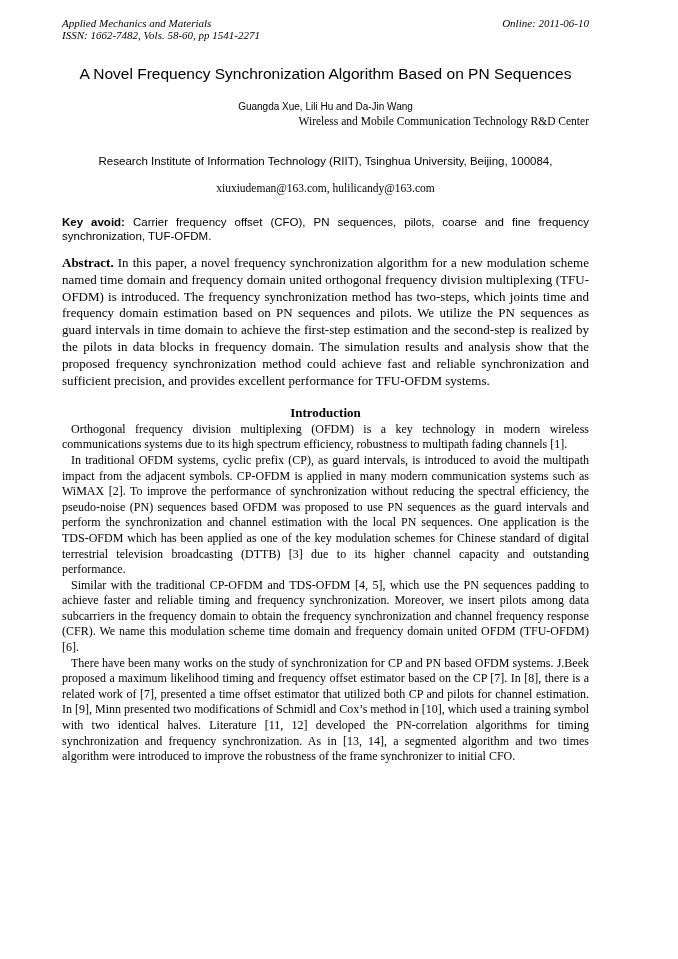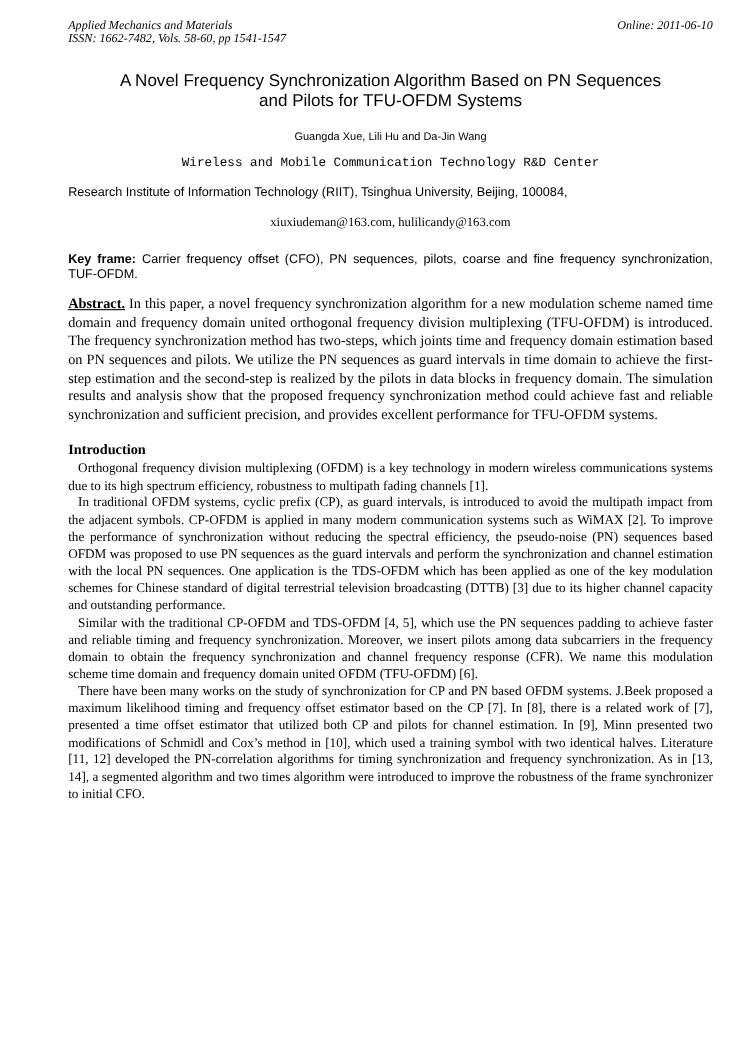--- a/index.html
+++ b/index.html
@@ -7,21 +7,21 @@
     padding: 0;
     background: #ffffff;
   }
   .page {
     position: relative;
     width: 678px;
     height: 959px;
     box-sizing: border-box;
     background: #ffffff;
     color: #000000;
-    padding: 17px 30px 0 62px;
+    padding: 17px 89px 0 62px;
     overflow: hidden;
   }
   
   .header-row {
     display: flex;
     justify-content: space-between;
     align-items: flex-start;
     font-family: "Liberation Serif", serif;
     font-style: italic;
     font-size: 11px;
@@ -42,28 +42,29 @@
 
   
   .authors {
     margin-top: 18px;
     text-align: center;
     font-family: "Liberation Sans", sans-serif;
     font-size: 10px;
     line-height: 1.1;
   }
   .affil-center {
-    margin-top: 12px;
-    text-align: center;
-    font-family: Liberation Mono, monospace;
+    margin-top: 2px;
+    text-align: right;
+    font-family: Liberation Serif, serif;
     font-size: 11.5px;
     line-height: 1.25;
   }
   .affil-institute {
-    margin-top: 11px;
+    margin-top: 26px;
+    text-align: center;
     font-family: "Liberation Sans", sans-serif;
     font-size: 11.5px;
     line-height: 1.3;
   }
   .emails {
     margin-top: 13px;
     text-align: center;
     font-family: Liberation Serif, serif;
     font-size: 11.5px;
   }
@@ -79,68 +80,68 @@
   .keywords b { font-weight: bold; }
 
   
   .abstract {
     margin-top: 11px;
     font-family: "Liberation Serif", serif;
     font-size: 13px;
     line-height: 1.3;
     text-align: justify;
   }
-  .abstract b { font-weight: bold; text-decoration: underline; }
+  .abstract b { font-weight: bold; }
 
   .section-heading {
     margin-top: 15px;
     font-family: "Liberation Serif", serif;
     font-weight: bold;
     font-size: 13px;
     line-height: 1.3;
+    text-align: center;
   }
   .body-para {
     margin: 0;
     font-family: "Liberation Serif", serif;
     font-size: 12px;
     line-height: 1.3;
     text-align: justify;
     text-indent: 9px;
   }
   .body-para:first-of-type { margin-top: 5px; }
 </style>
 </head>
 <body>
 
 <div class="page">
 
   <div class="header-row">
     <div class="header-left">
       <div>Applied Mechanics and Materials</div>
-      <div>ISSN: 1662-7482, Vols. 58-60, pp 1541-1547</div>
+      <div>ISSN: 1662-7482, Vols. 58-60, pp 1541-2271</div>
     </div>
     <div class="header-right">Online: 2011-06-10</div>
   </div>
 
   <div class="paper-title">
     <div>A Novel Frequency Synchronization Algorithm Based on PN Sequences</div>
-    <div>and Pilots for TFU-OFDM Systems</div>
   </div>
 
   <div class="authors">Guangda Xue, Lili Hu and Da-Jin Wang</div>
 
   <div class="affil-center">Wireless and Mobile Communication Technology R&amp;D Center</div>
 
   <div class="affil-institute">
     <div>Research Institute of Information Technology (RIIT), Tsinghua University, Beijing, 100084,</div>
   </div>
 
   <div class="emails">xiuxiudeman@163.com, hulilicandy@163.com</div>
 
-  <p class="keywords"><b>Key frame:</b> <span>Carrier frequency offset (CFO), PN sequences, pilots, coarse and fine frequency synchronization, TUF-OFDM.</span></p>
+  <p class="keywords"><b>Key avoid:</b> <span>Carrier frequency offset (CFO), PN sequences, pilots, coarse and fine frequency synchronization, TUF-OFDM.</span></p>
 
   <p class="abstract"><b>Abstract.</b> <span>In this paper, a novel frequency synchronization algorithm for a new modulation scheme named time domain and frequency domain united orthogonal frequency division multiplexing (TFU-OFDM) is introduced. The frequency synchronization method has two-steps, which joints time and frequency domain estimation based on PN sequences and pilots. We utilize the PN sequences as guard intervals in time domain to achieve the first-step estimation and the second-step is realized by the pilots in data blocks in frequency domain. The simulation results and analysis show that the proposed frequency synchronization method could achieve fast and reliable synchronization and sufficient precision, and provides excellent performance for TFU-OFDM systems.</span></p>
 
   <div class="section-heading">Introduction</div>
 
   <p class="body-para">Orthogonal frequency division multiplexing (OFDM) is a key technology in modern wireless communications systems due to its high spectrum efficiency, robustness to multipath fading channels [1].</p>
   <p class="body-para">In traditional OFDM systems, cyclic prefix (CP), as guard intervals, is introduced to avoid the multipath impact from the adjacent symbols. CP-OFDM is applied in many modern communication systems such as WiMAX [2]. To improve the performance of synchronization without reducing the spectral efficiency, the pseudo-noise (PN) sequences based OFDM was proposed to use PN sequences as the guard intervals and perform the synchronization and channel estimation with the local PN sequences. One application is the TDS-OFDM which has been applied as one of the key modulation schemes for Chinese standard of digital terrestrial television broadcasting (DTTB) [3] due to its higher channel capacity and outstanding performance.</p>
   <p class="body-para">Similar with the traditional CP-OFDM and TDS-OFDM [4, 5], which use the PN sequences padding to achieve faster and reliable timing and frequency synchronization. Moreover, we insert pilots among data subcarriers in the frequency domain to obtain the frequency synchronization and channel frequency response (CFR). We name this modulation scheme time domain and frequency domain united OFDM (TFU-OFDM) [6].</p>
   <p class="body-para">There have been many works on the study of synchronization for CP and PN based OFDM systems. J.Beek proposed a maximum likelihood timing and frequency offset estimator based on the CP [7]. In [8], there is a related work of [7], presented a time offset estimator that utilized both CP and pilots for channel estimation. In [9], Minn presented two modifications of Schmidl and Cox’s method in [10], which used a training symbol with two identical halves. Literature [11, 12] developed the PN-correlation algorithms for timing synchronization and frequency synchronization. As in [13, 14], a segmented algorithm and two times algorithm were introduced to improve the robustness of the frame synchronizer to initial CFO.</p>
 

